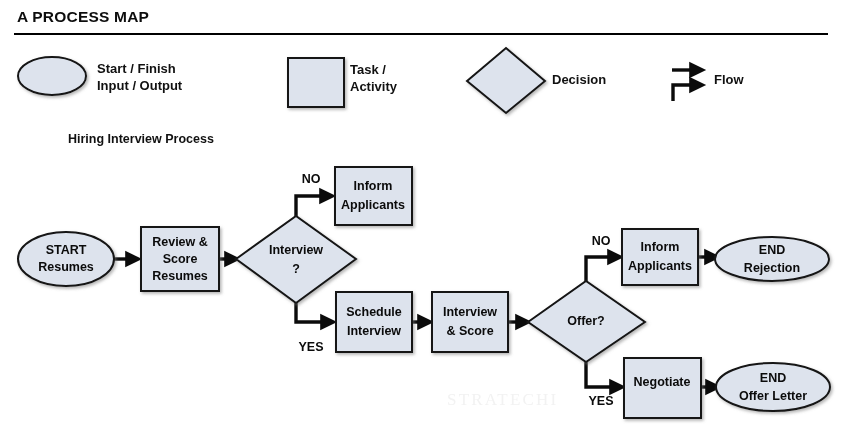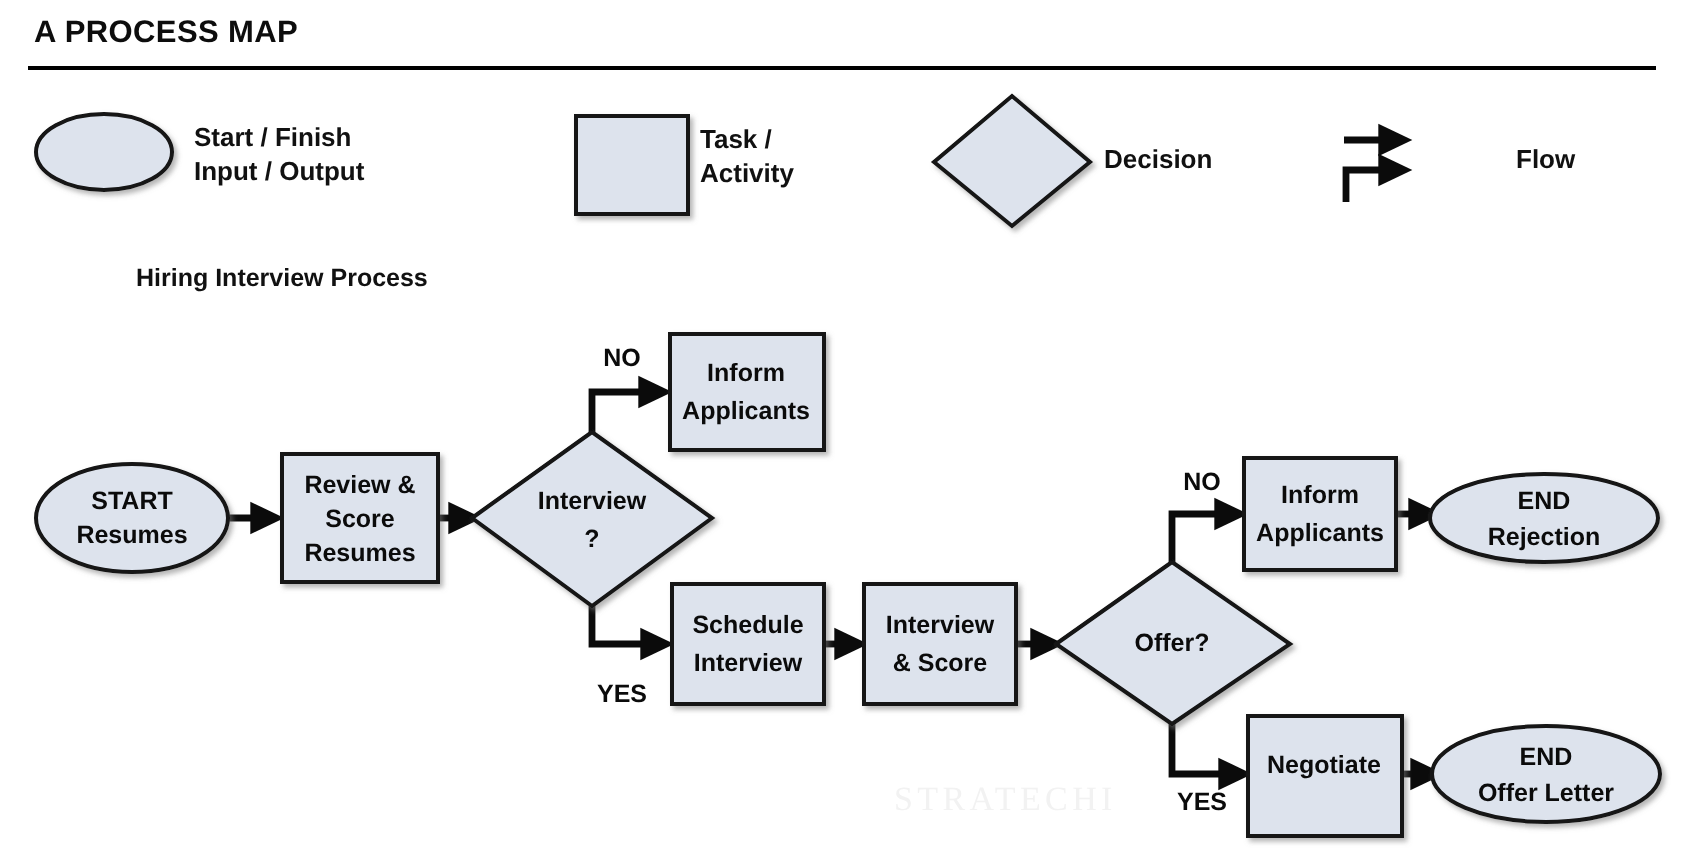--- a/index.html
+++ b/index.html
@@ -45,21 +45,21 @@
     position: absolute;
     font-size: 13px;
     font-weight: bold;
     color: #111111;
     line-height: 17px;
     white-space: pre-line;
   }
   #legend-start-label { left: 97px; top: 60px; }
   #legend-task-label  { left: 350px; top: 61px; }
   #legend-decision-label { left: 552px; top: 71px; }
-  #legend-flow-label  { left: 714px; top: 71px; margin-left: 44px; }
+  #legend-flow-label  { left: 714px; top: 71px; }
 
   svg#canvas {
     position: absolute;
     left: 0;
     top: 0;
     width: 842px;
     height: 429px;
   }
   .shape-fill {
     fill: #dde3ed;

